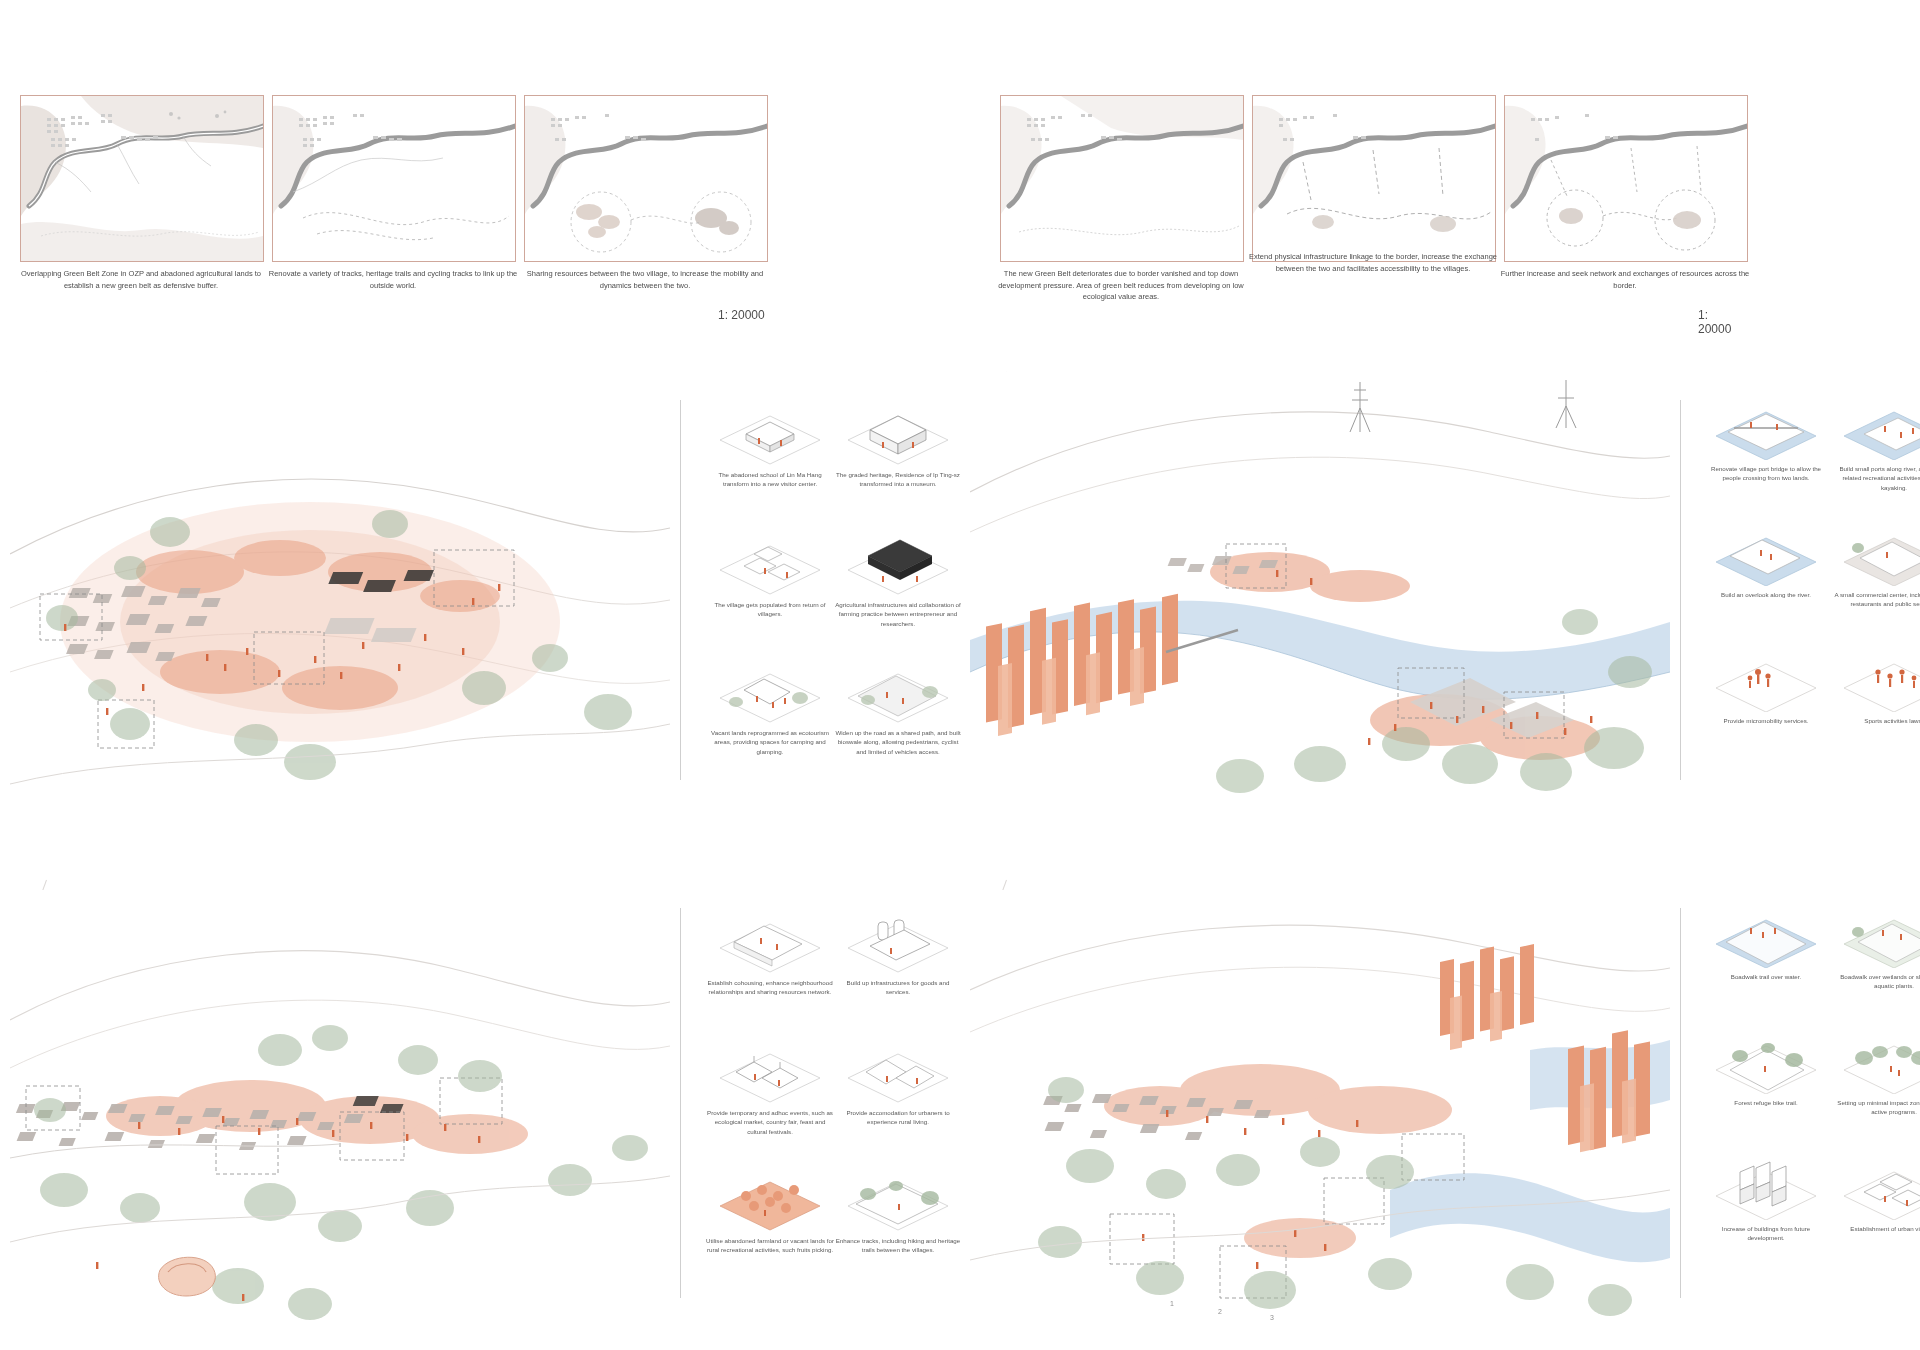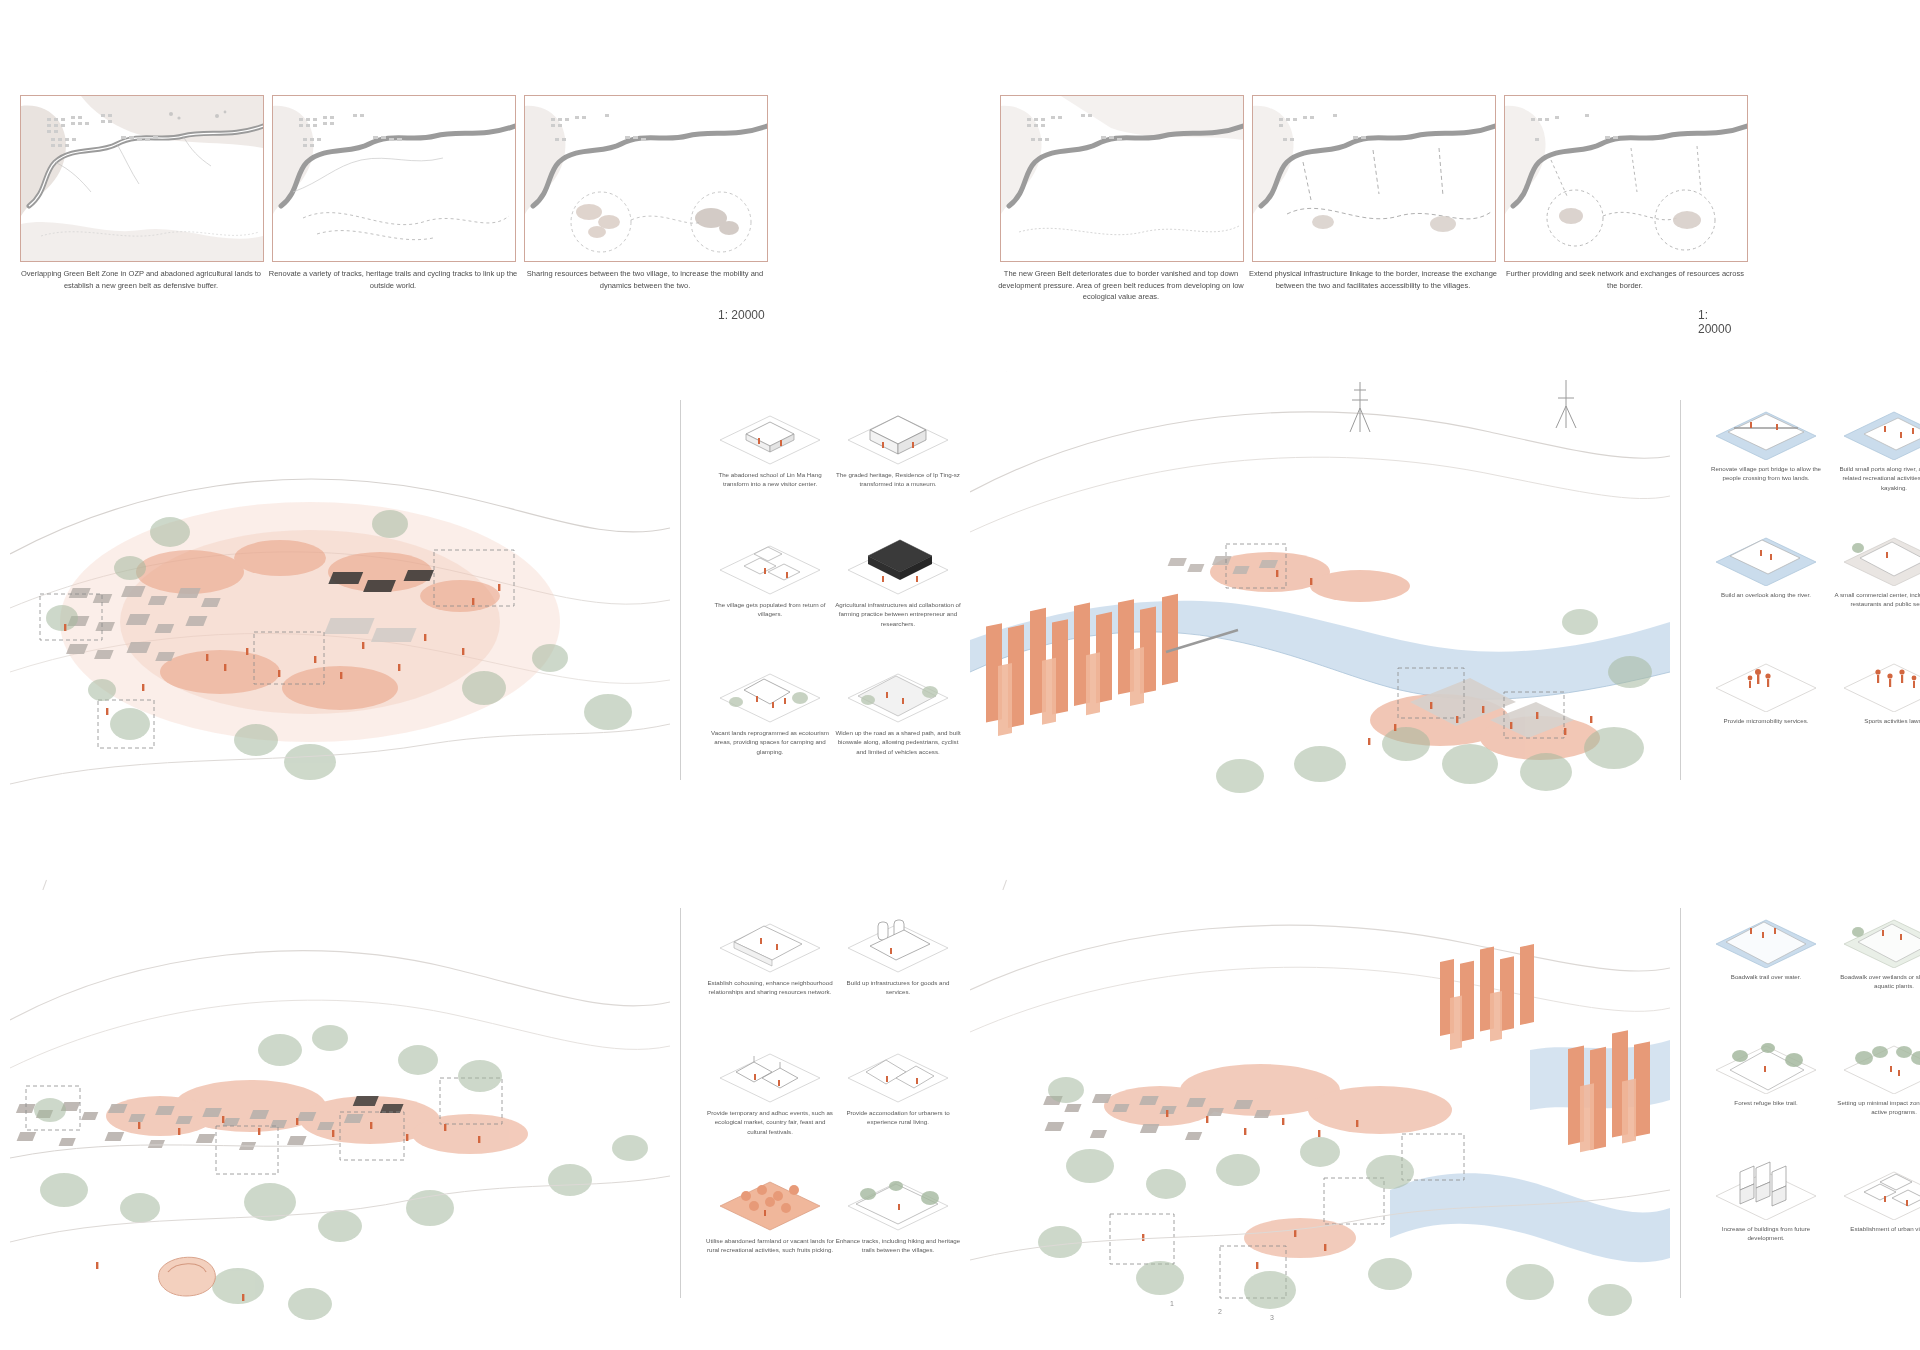--- a/index.html
+++ b/index.html
@@ -354,22 +354,22 @@
           </g>
           <g fill="#d8cfc9" opacity=".9">
             <ellipse cx="66" cy="120" rx="12" ry="8"></ellipse>
             <ellipse cx="182" cy="124" rx="14" ry="9"></ellipse>
           </g>
         </svg>
       </div>
     </div>
 
     <div class="panel-caption" style="left:996px;top:268px;">The new Green Belt deteriorates due to border vanished and top down development pressure. Area of green belt reduces from developing on low ecological value areas.</div>
-    <div class="panel-caption" style="left:1248px;top:268px;">Extend physical infrastructure linkage to the border, increase the exchange between the two and facilitates accessibility to the villages.</div>
-    <div class="panel-caption" style="left:1500px;top:268px;">Further providing and seek network and exchanges of resources across the border.</div>
+    <div class="panel-caption" style="left:1248px;top:251px;">Extend physical infrastructure linkage to the border, increase the exchange between the two and facilitates accessibility to the villages.</div>
+    <div class="panel-caption" style="left:1500px;top:268px;">Further increase and seek network and exchanges of resources across the border.</div>
 
     <div class="scale-note" style="left:1698px;top:308px;">1: 20000</div>
   </div>
 
   <div class="proposal" style="left:0px;top:372px;width:960px;height:440px;">
     <div class="prop-slash" style="left:46px;top:0px;"></div>
     <div class="prop-head" style="left:40px;top:22px;">
       <div class="prop-title">PROPOSAL 01</div>
       <div class="prop-sub">Lin Ma Hang</div>
     </div>

